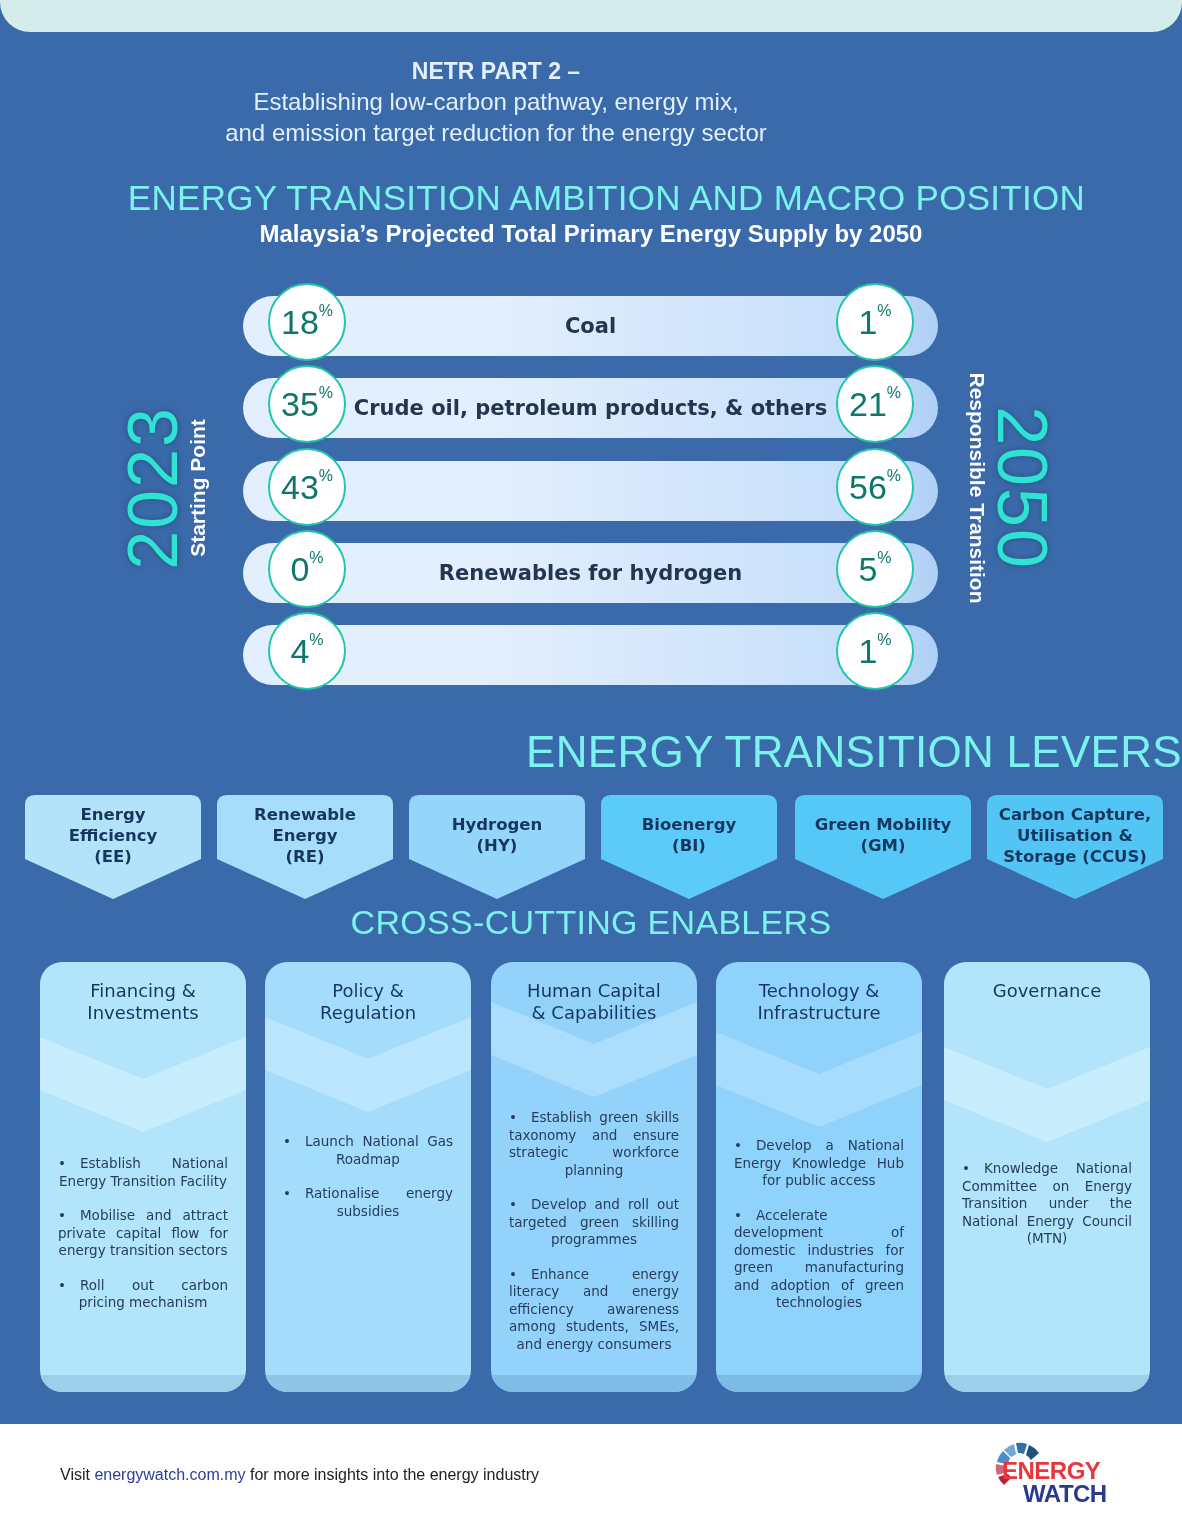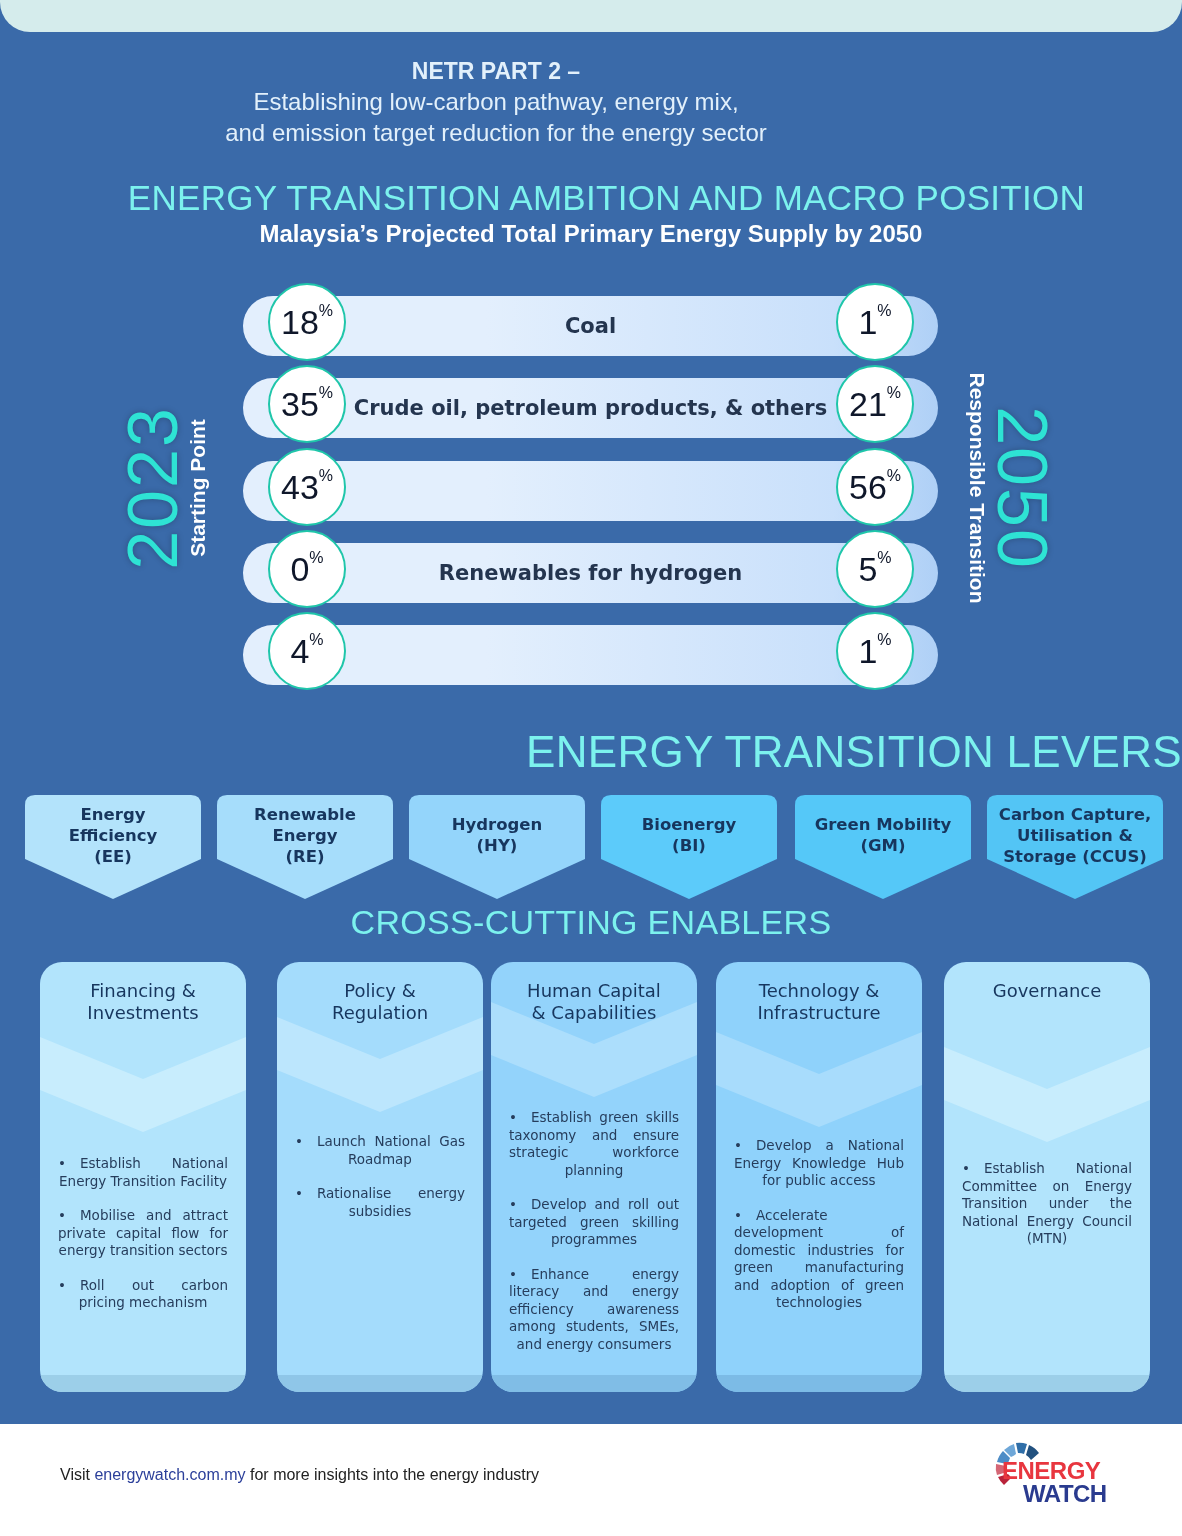--- a/index.html
+++ b/index.html
@@ -46,21 +46,21 @@
     }
     .pill-label {
       position: absolute; left: 100px; right: 100px; top: 0; height: 60px; line-height: 60px;
       text-align: center; color: #24354f; font-size: 21px; font-weight: bold; white-space: nowrap;
       font-family: "DejaVu Sans", sans-serif;
     }
     .circle {
       position: absolute; top: -13px; width: 78px; height: 78px; border-radius: 50%;
       background: #ffffff; border: 2px solid #1fc6aa;
       display: flex; align-items: center; justify-content: center;
-      color: #0f172a; font-family: "Liberation Sans", sans-serif;
+      color: #0f766e; font-family: "Liberation Sans", sans-serif;
     }
     .circle.left { left: 25px; }
     .circle.right { left: 593px; }
     .circle .num { font-size: 34px; line-height: 34px; }
     .circle .pct { font-size: 16px; line-height: 16px; align-self: flex-start; margin-top: 18px; }
 
     
     .lever {
       position: absolute; top: 795px; width: 176px; height: 104px;
     }
@@ -242,21 +242,21 @@
     </svg>
     <div class="card-title">Financing &amp;
 Investments</div>
     <ul class="card-list" style="top:193px;">
       <li>Establish National Energy Transition Facility</li>
       <li>Mobilise and attract private capital flow for energy transition sectors</li>
       <li>Roll out carbon pricing mechanism</li>
     </ul>
   </div>
 
-  <div class="card" style="left:277px;padding-left:36px;">
+  <div class="card" style="left:265px;padding-left:36px;">
     <svg class="bg" width="206" height="430">
       <rect width="206" height="430" fill="#a4dcfc"></rect>
       <polygon points="0,55 103,97 206,55 206,108 103,150 0,108" fill="#bce6fd"></polygon>
       <rect y="413" width="206" height="17" fill="#8fc6e8"></rect>
     </svg>
     <div class="card-title">Policy &amp;
 Regulation</div>
     <ul class="card-list" style="top:171px;">
       <li>Launch National Gas Roadmap</li>
       <li>Rationalise energy subsidies</li>
@@ -293,21 +293,21 @@
   </div>
 
   <div class="card" style="left:944px;">
     <svg class="bg" width="206" height="430">
       <rect width="206" height="430" fill="#b2e4fc"></rect>
       <polygon points="0,85 103,127 206,85 206,138 103,180 0,138" fill="#c8edfd"></polygon>
       <rect y="413" width="206" height="17" fill="#9ccfe9"></rect>
     </svg>
     <div class="card-title">Governance</div>
     <ul class="card-list" style="top:198px;">
-      <li>Establish National Committee on Energy Transition under the National Energy Council (MTN)</li>
+      <li>Knowledge National Committee on Energy Transition under the National Energy Council (MTN)</li>
     </ul>
   </div>
 </div>
 
 <div class="footer-text">
   <span>Visit</span>
   <a class="footer-link">energywatch.com.my</a>
   <span>for more insights into the energy industry</span>
 </div>
 

